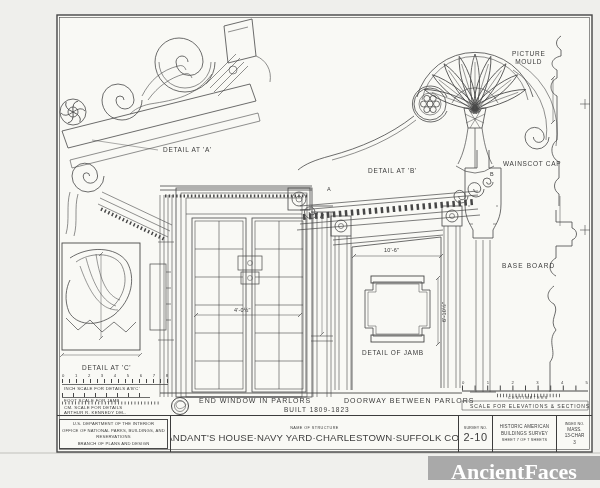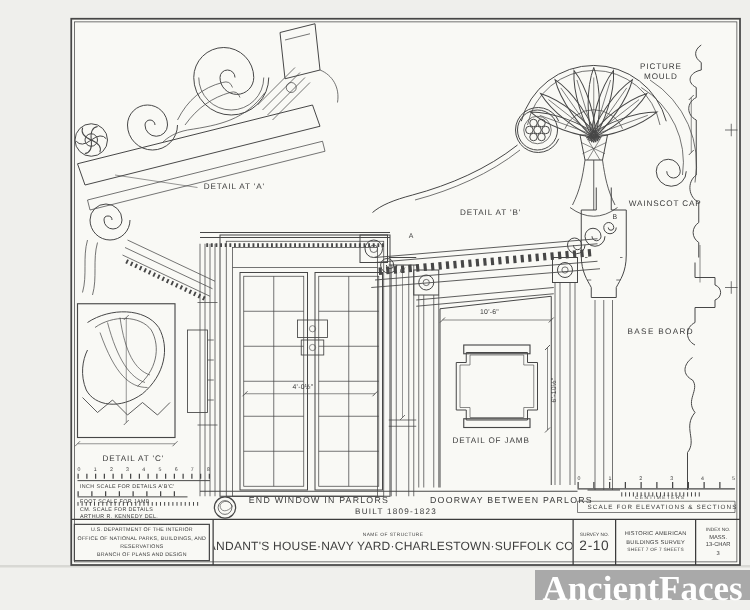--- a/index.html
+++ b/index.html
@@ -25,21 +25,21 @@
   #name-label{font-size:3.8px;letter-spacing:.4px;margin-top:1px;}
   #structure-name{font-size:9.6px;letter-spacing:.2px;white-space:nowrap;margin-top:2px;}
   #tb-survey{width:34px;}
   #survey-label{font-size:3.8px;}
   #survey-no{font-size:11px;letter-spacing:.5px;margin-top:1px;}
   #tb-habs{width:64px;font-size:4.5px;text-align:center;line-height:1.5;letter-spacing:.2px;}
   #tb-index{width:36px;font-size:4.6px;text-align:center;line-height:1.35;}
   #tb-index .ixl{font-size:3.8px;}
   
   #watermark{position:absolute;left:428px;top:456px;width:172px;height:24px;background:#a9a9a9;color:#ffffff;
-             font-family:"Liberation Serif",serif;font-weight:bold;font-size:28px;line-height:31px;text-align:center;letter-spacing:0;}
+             font-family:"Liberation Serif",serif;font-weight:bold;font-size:22px;line-height:31px;text-align:center;letter-spacing:0;}
 </style>
 </head>
 <body>
 
 <div id="canvas">
   <div id="sheet"></div>
   <div id="below-sheet"></div>
 
   <svg width="600" height="488" viewBox="0 0 600 488" stroke="#474747" fill="none" stroke-width="0.8" stroke-linecap="butt">
 

